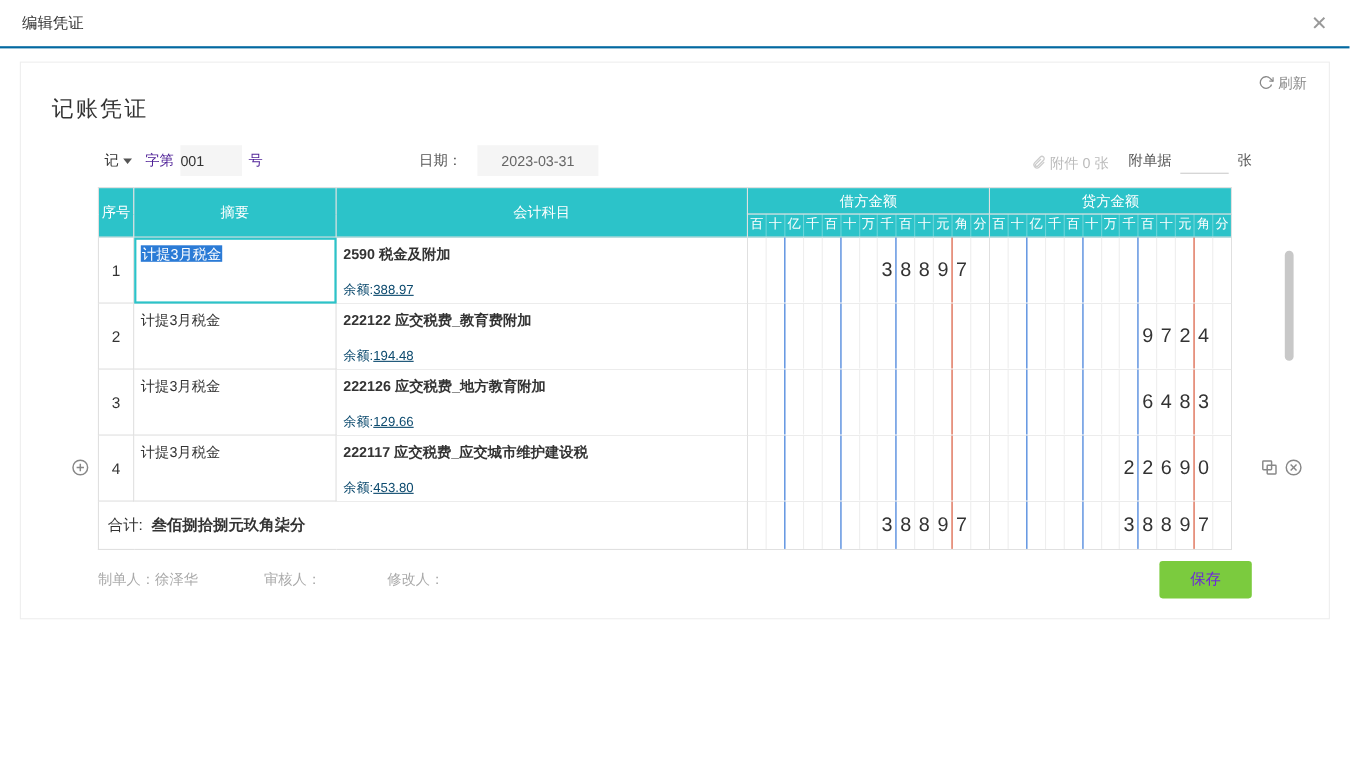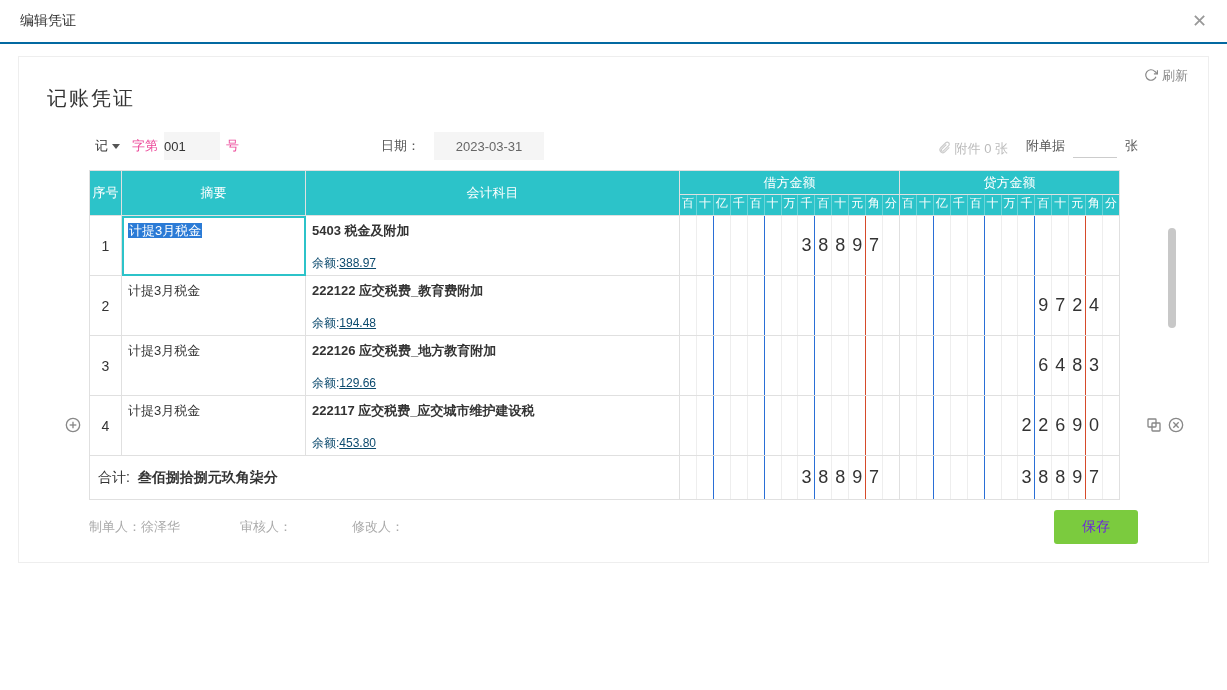--- a/index.html
+++ b/index.html
@@ -9,21 +9,21 @@
   .close-x { font-size: 18px; color: #999; cursor: pointer; font-weight: 300; }
   .page { padding: 12px 18px; }
   .card { border: 1px solid #eee; background: #fff; padding: 0 0 18px 0; position: relative; }
   .card-top { display: flex; justify-content: flex-end; padding: 10px 20px 0 20px; }
   .refresh { color: #888; cursor: pointer; font-size: 13px; }
   .refresh svg { vertical-align: -2px; margin-right: 4px; }
   .doc-title { font-size: 20px; color: #333; padding: 0 0 14px 28px; letter-spacing: 2px; }
   .toolbar { display: flex; align-items: center; padding: 6px 70px 10px 70px; gap: 6px; }
   .tb-select { display: inline-flex; align-items: center; gap: 4px; padding: 4px 6px; cursor: pointer; }
   .caret { width: 0; height: 0; border-left: 4px solid transparent; border-right: 4px solid transparent; border-top: 5px solid #555; }
-  .tb-text { color: #ec4899; }
+  .tb-text { color: #4c1d95; }
   .tb-input { width: 56px; height: 28px; background: #f5f5f5; border: none; outline: none; font-size: 13px; color: #333; }
   .tb-spacer { width: 90px; }
   .tb-date-label { color: #555; margin-left: 40px; margin-right: 8px; }
   .tb-date { width: 110px; height: 28px; text-align: center; background: #f5f5f5; border: none; outline: none; font-size: 13px; color: #666; }
   .toolbar-right { margin-left: auto; display: flex; align-items: flex-end; gap: 18px; }
   .attach-link { color: #bbb; cursor: pointer; }
   .attach-link svg { vertical-align: -2px; margin-right: 4px; }
   .slip-wrap { display: flex; align-items: center; gap: 4px; color: #555; }
   .slip-input { width: 44px; height: 24px; border: none; border-bottom: 1px solid #ccc; text-align: center; outline: none; font-size: 13px; margin: 0 4px; }
 
@@ -167,21 +167,21 @@
                   <span>分</span>
                 </div>
               </th>
           </tr>
         </thead>
         <tbody id="voucher-body">
             <tr>
               <td class="idx-cell">1</td>
               <td class="summary-cell selected"><span class="sel-text">计提3月税金</span></td>
               <td class="subject-cell">
-                <div class="subject-name">5403 税金及附加</div>
+                <div class="subject-name">2590 税金及附加</div>
                 <div class="balance">余额:<span class="amt">388.97</span></div>
               </td>
               <td class="money-cell">
                 <div class="digit-row">
                   <div class="digit"></div>
                   <div class="digit mark-wan"></div>
                   <div class="digit"></div>
                   <div class="digit"></div>
                   <div class="digit mark-wan"></div>
                   <div class="digit"></div>

